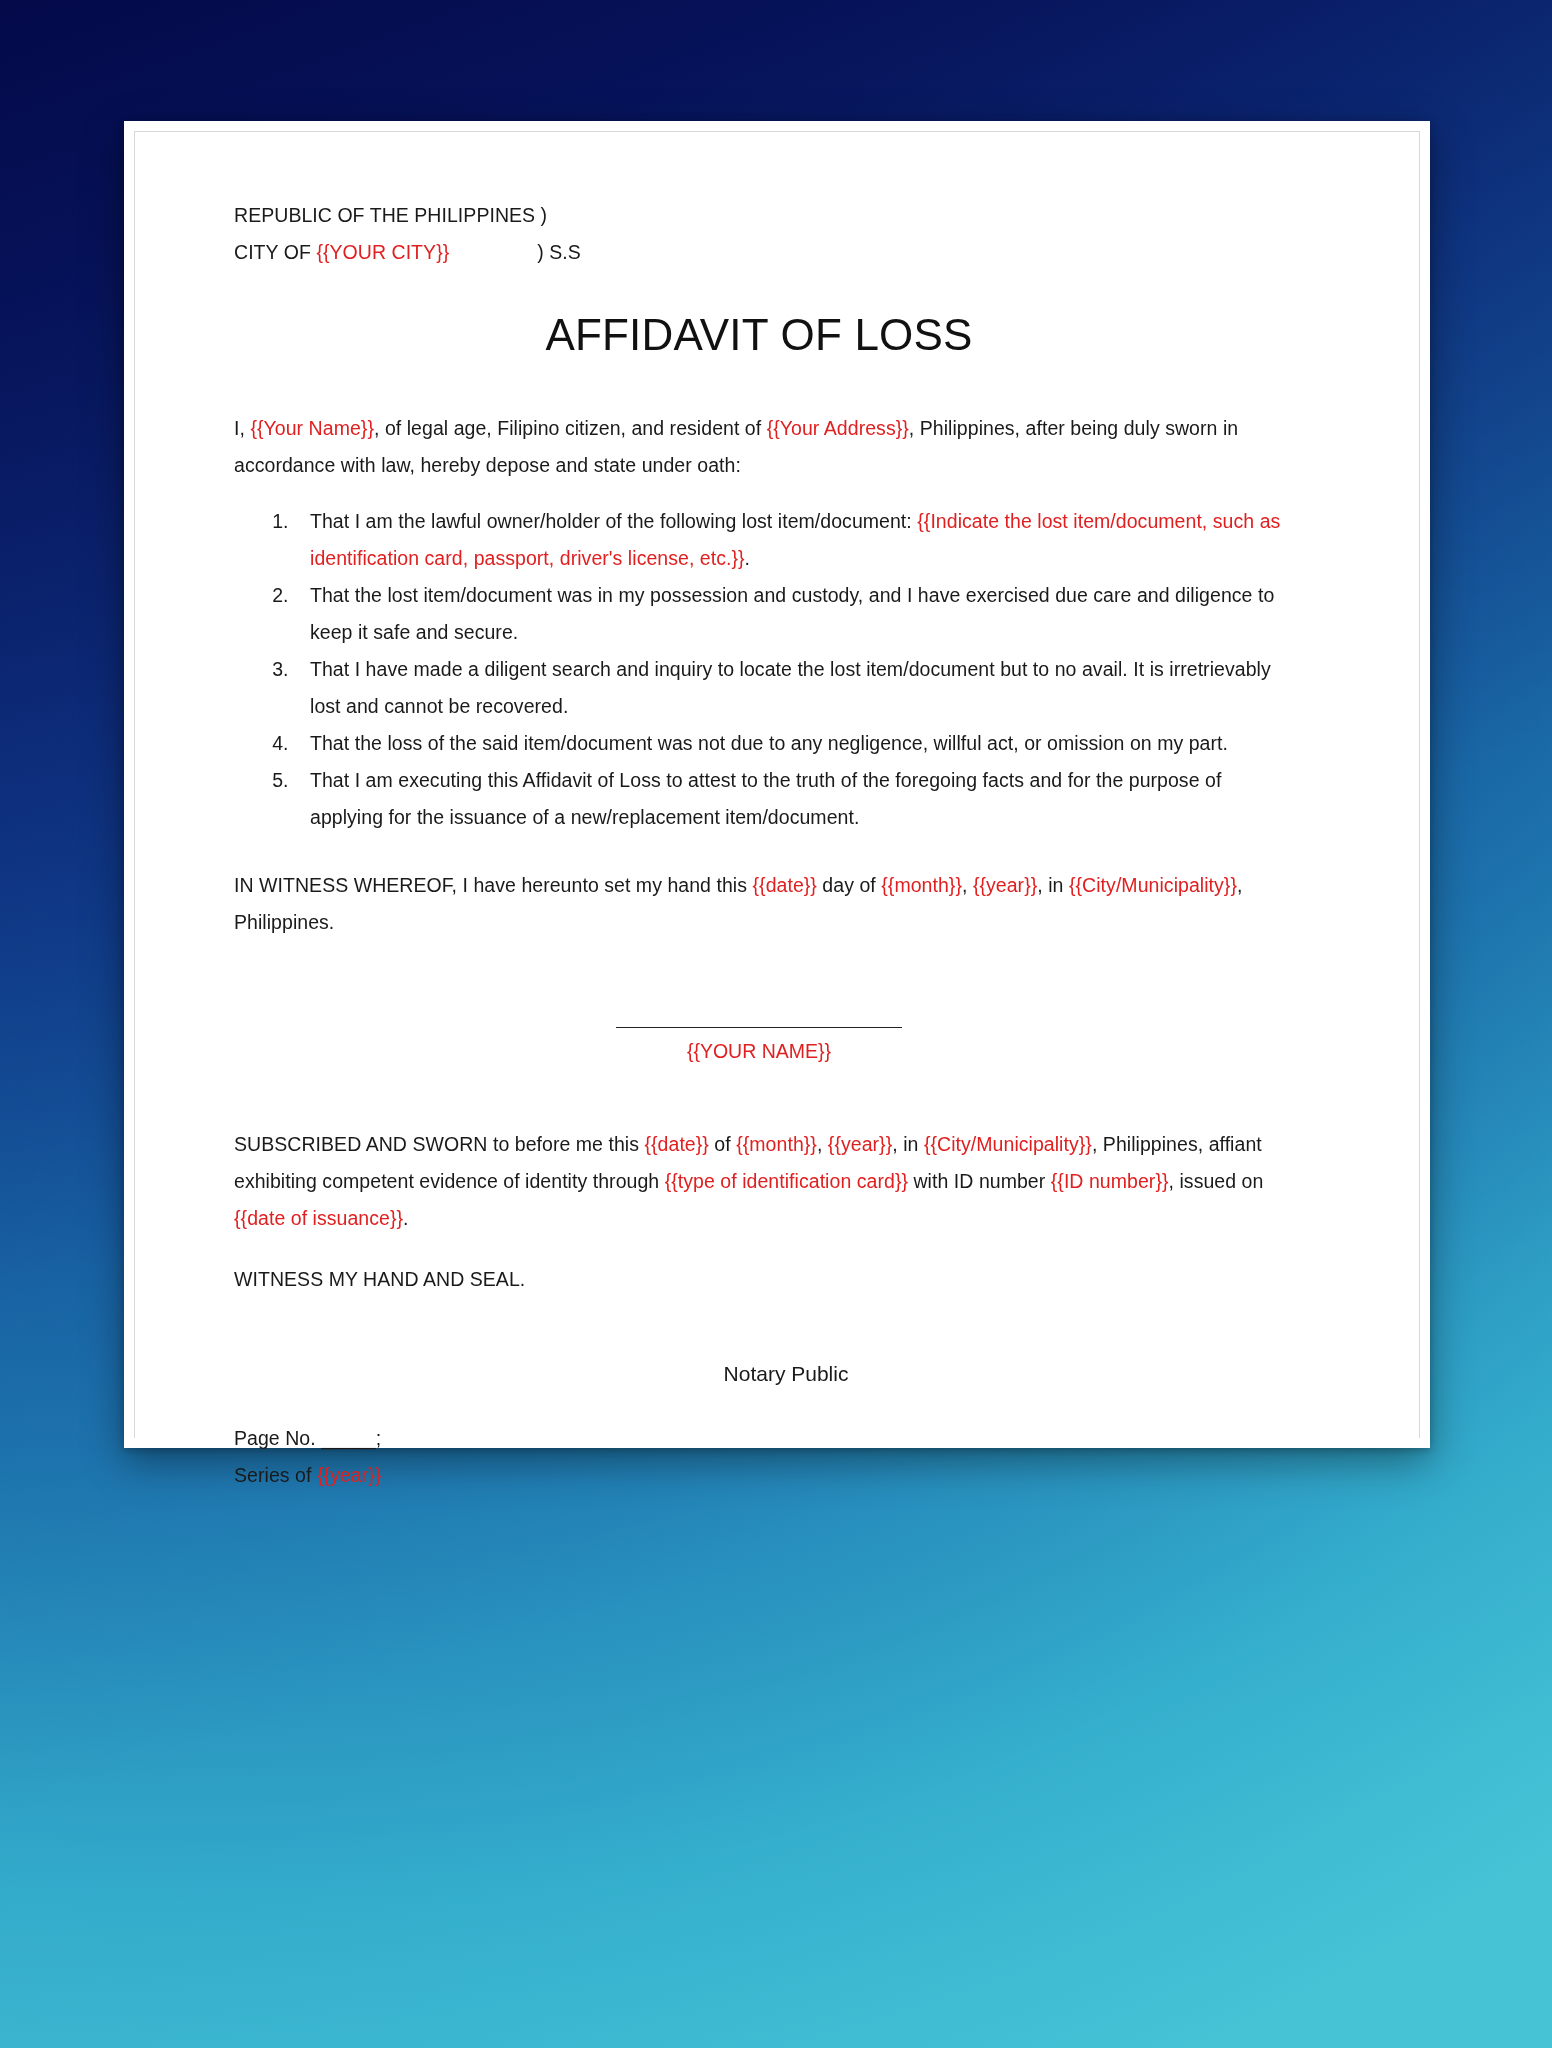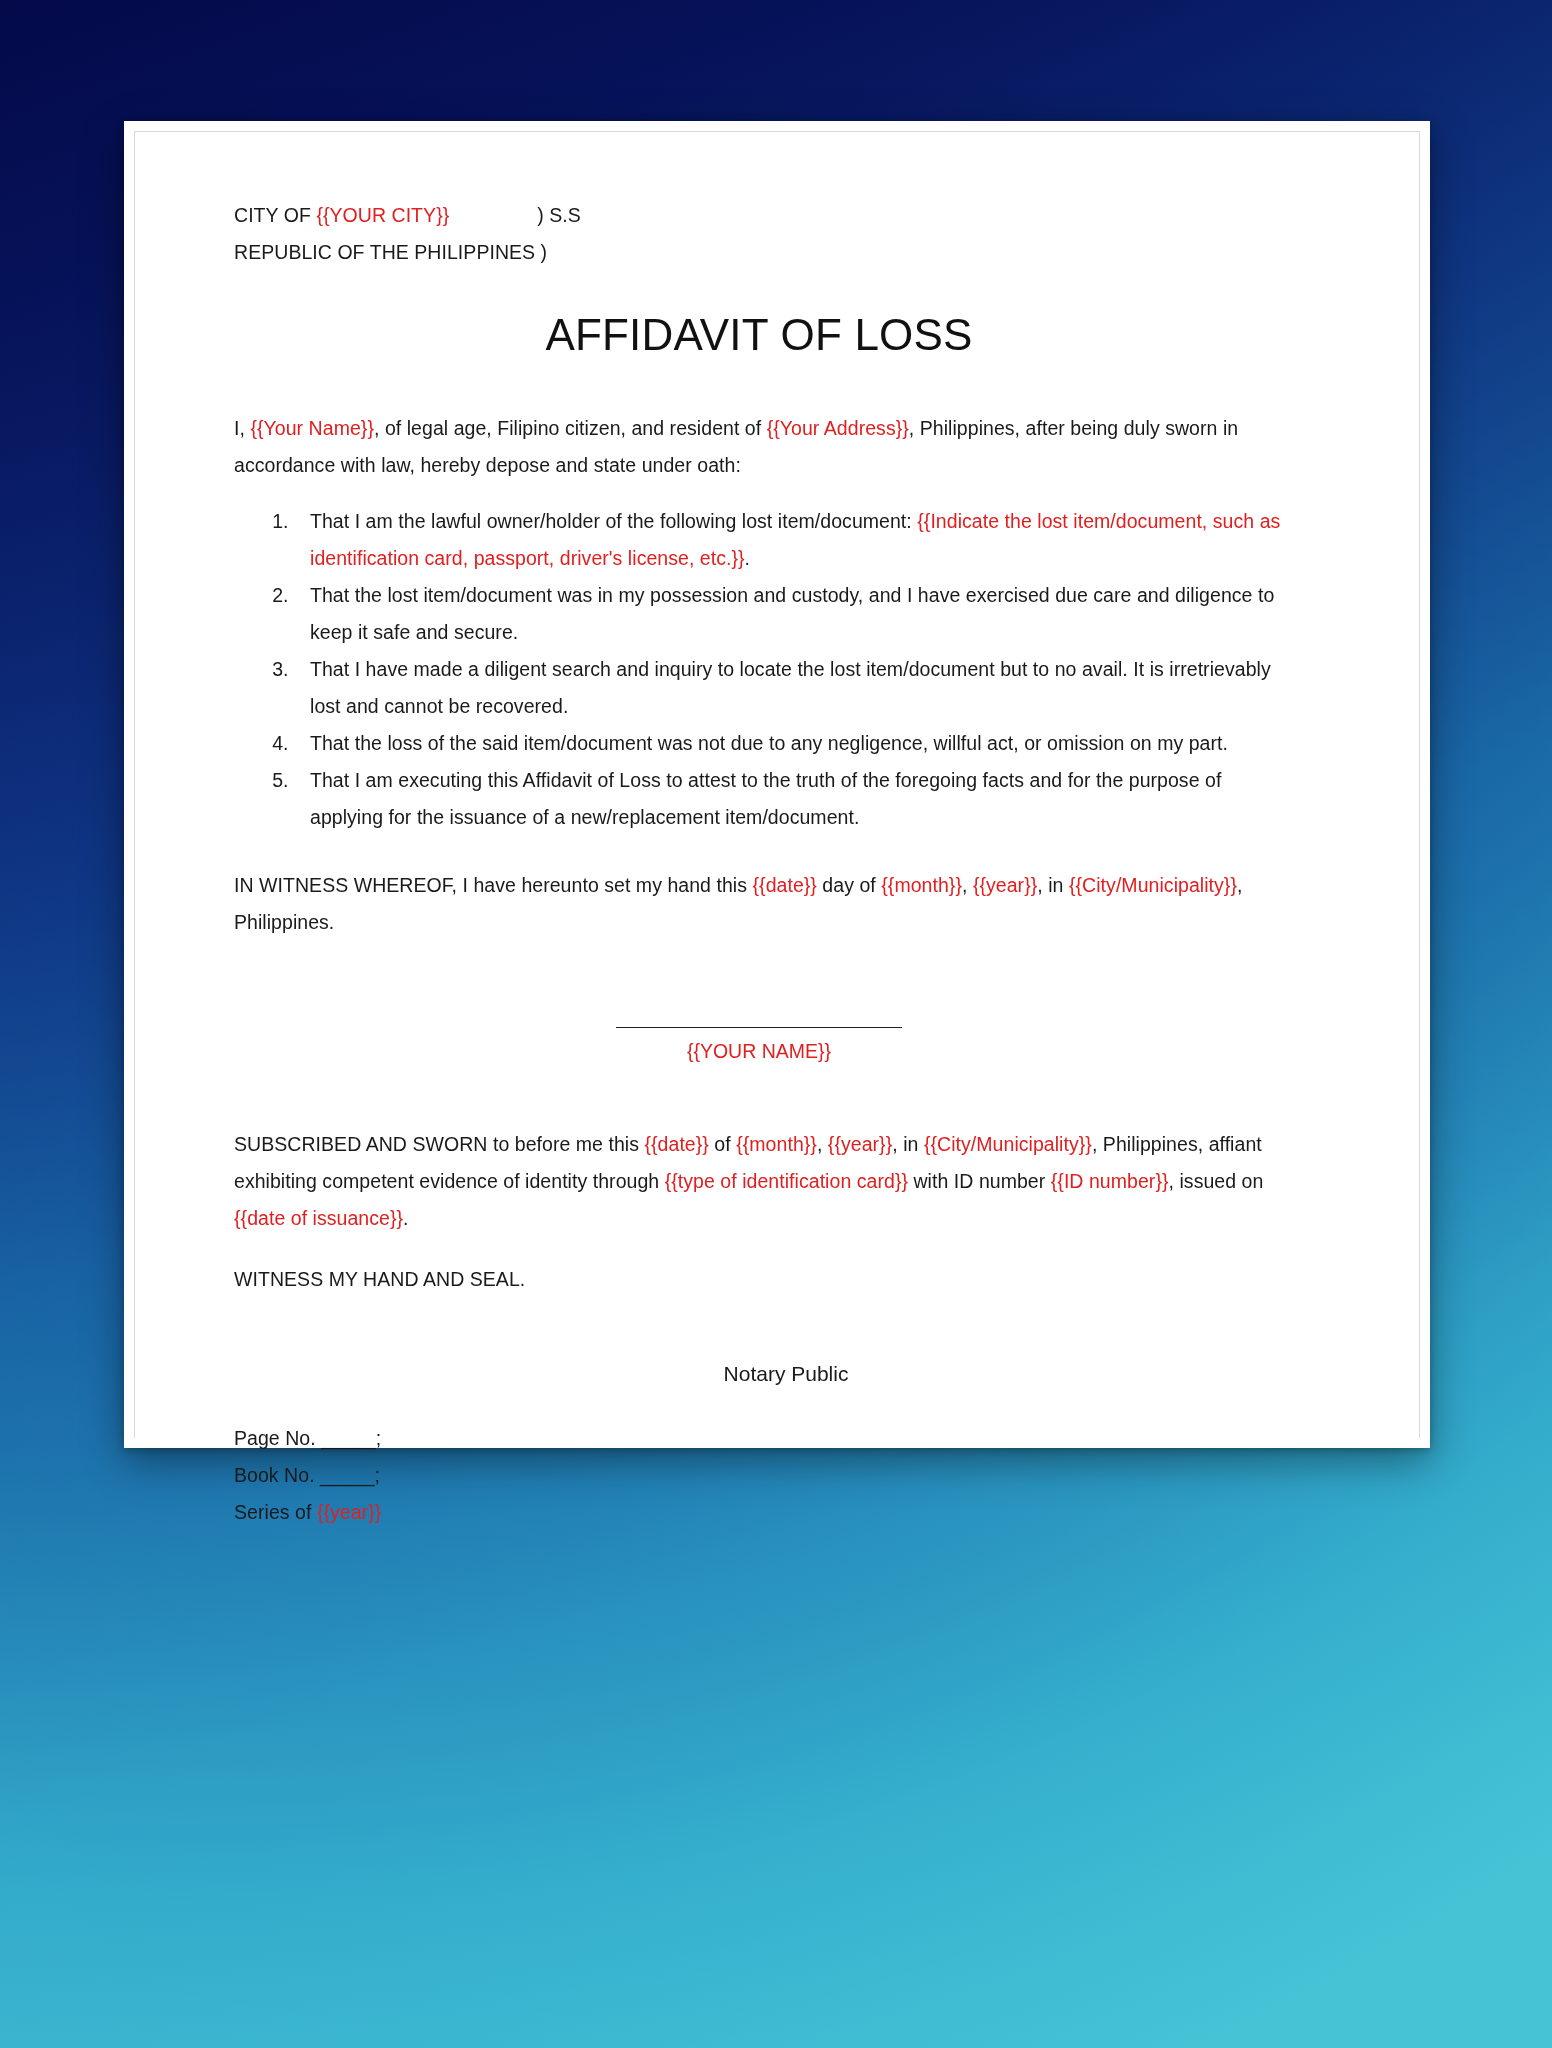--- a/index.html
+++ b/index.html
@@ -106,22 +106,22 @@
 <body>
 
 <div class="bg-wrap"></div>
 
 <div class="page-shadow">
   <div class="page-inner-border"></div>
 
   <div class="content">
 
     <div class="doc-text heading-block" style="margin-bottom:44px;">
+      <div><span>REPUBLIC OF THE PHILIPPINES )</span></div>
       <div><span>CITY OF </span><span class="red">{{YOUR CITY}}</span><span style="display:inline-block;width:88px;"></span><span>) S.S</span></div>
-      <div><span>REPUBLIC OF THE PHILIPPINES )</span></div>
     </div>
 
     <h1 class="title" style="margin-bottom:55px;">AFFIDAVIT OF LOSS</h1>
 
     <p class="doc-text para" style="margin-bottom:19px;"><span>I, </span><span class="red">{{Your Name}}</span><span>, of legal age, Filipino citizen, and resident of </span><span class="red">{{Your Address}}</span><span>, Philippines, after being duly sworn in accordance with law, hereby depose and state under oath:</span></p>
 
     <ol class="claims doc-text" style="margin-bottom:31px;">
       <li><span>That I am the lawful owner/holder of the following lost item/document: </span><span class="red">{{Indicate the lost item/document, such as identification card, passport, driver's license, etc.}}</span><span>.</span></li>
       <li><span>That the lost item/document was in my possession and custody, and I have exercised due care and diligence to keep it safe and secure.</span></li>
       <li><span>That I have made a diligent search and inquiry to locate the lost item/document but to no avail. It is irretrievably lost and cannot be recovered.</span></li>
@@ -139,18 +139,17 @@
     <p class="doc-text para" style="margin-top:60px; margin-bottom:0;"><span>SUBSCRIBED AND SWORN to before me this </span><span class="red">{{date}}</span><span> of </span><span class="red">{{month}}</span><span>, </span><span class="red">{{year}}</span><span>, in </span><span class="red">{{City/Municipality}}</span><span>, Philippines, affiant exhibiting competent evidence of identity through </span><span class="red">{{type of identification card}}</span><span> with ID number </span><span class="red">{{ID number}}</span><span>, issued on </span><span class="red">{{date of issuance}}</span><span>.</span></p>
 
     <p class="doc-text para" style="margin-top:24px; margin-bottom:0;">WITNESS MY HAND AND SEAL.</p>
 
     <div class="notary-line" style="margin-top:64px;">
       <span class="notary-offset">Notary Public</span>
     </div>
 
     <div class="doc-text registry" style="margin-top:34px;">
       <div>Page No. _____;</div>
-      <div>Book No. _____;</div>
       <div><span>Series of </span><span class="red">{{year}}</span></div>
     </div>
 
   </div>
 </div>
 
 </body></html>

